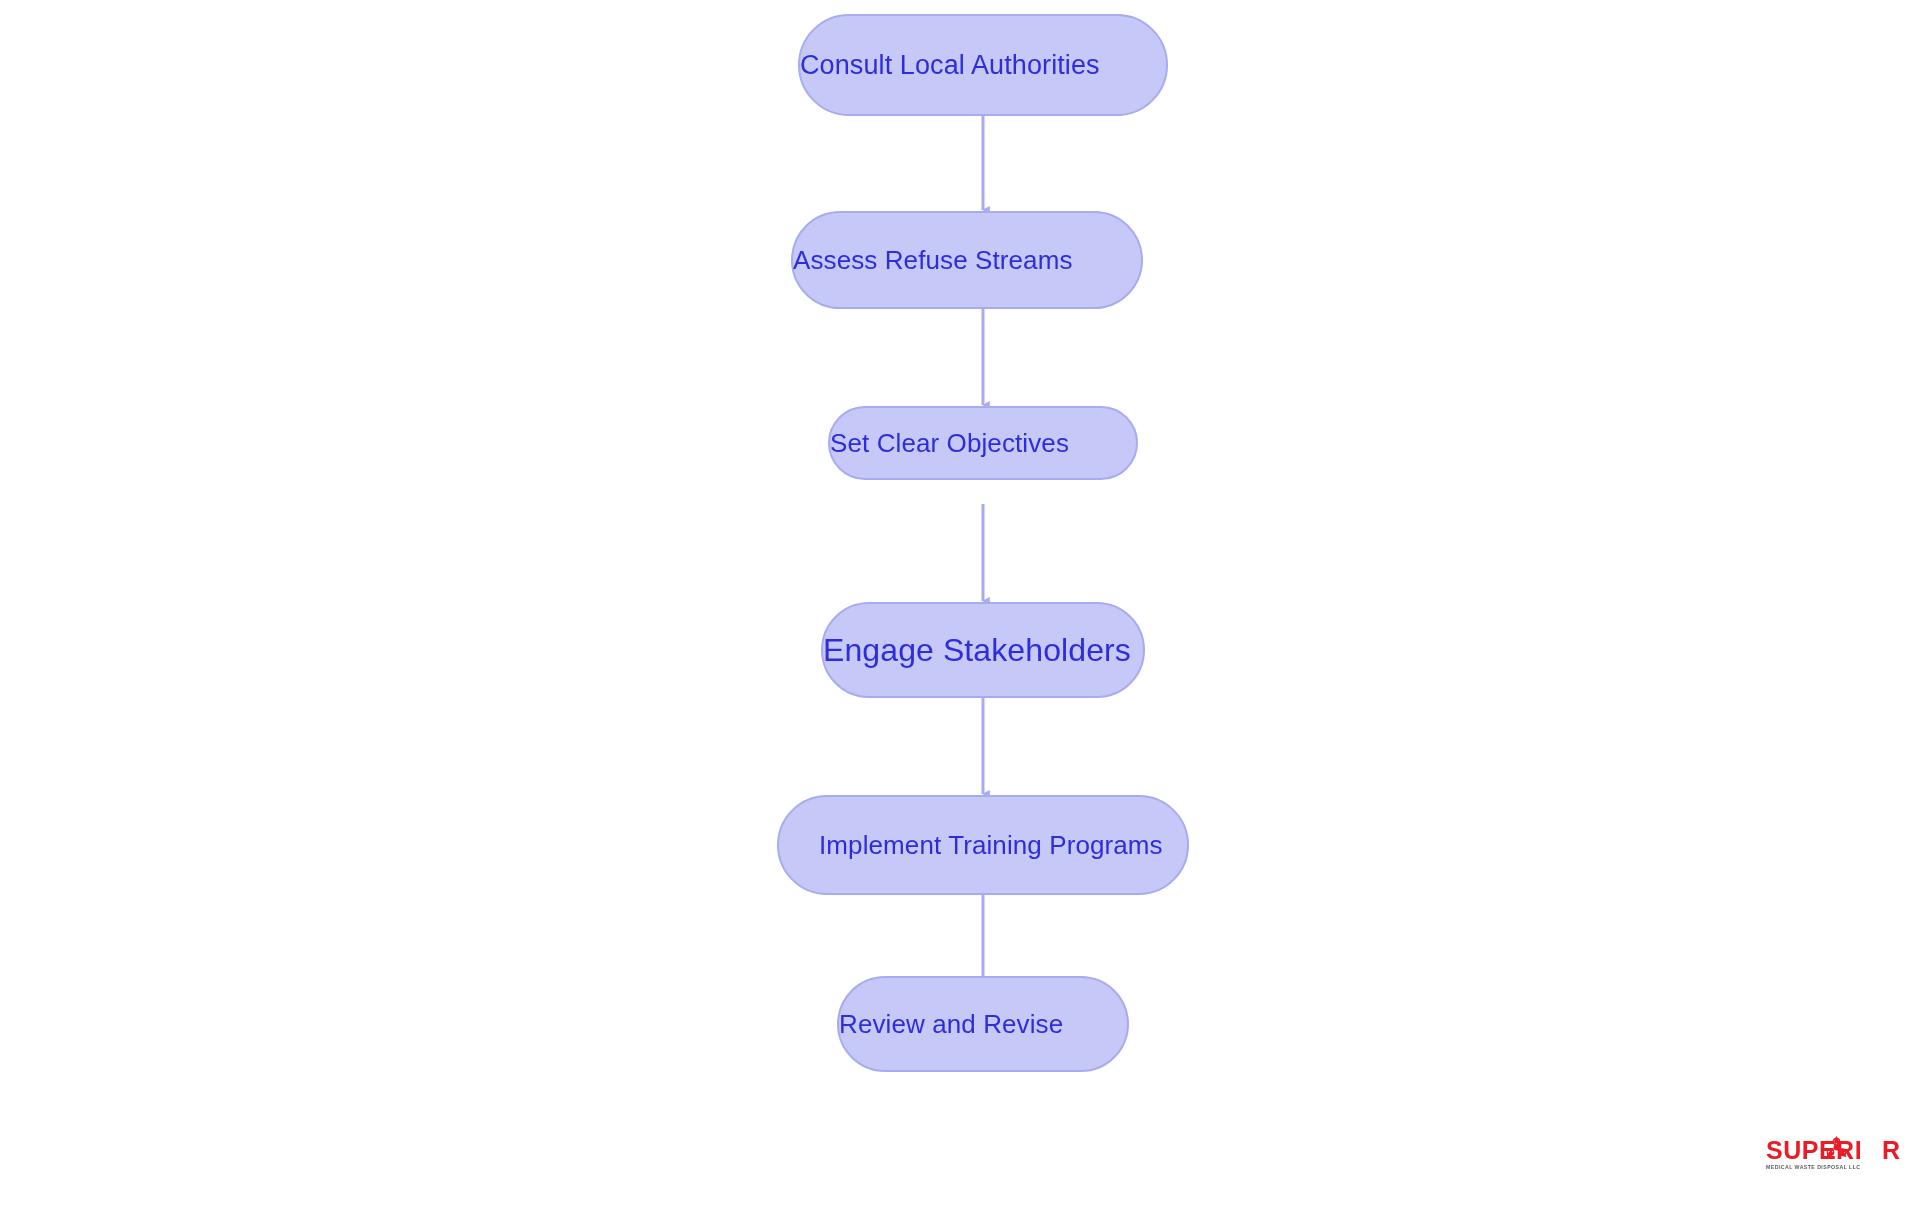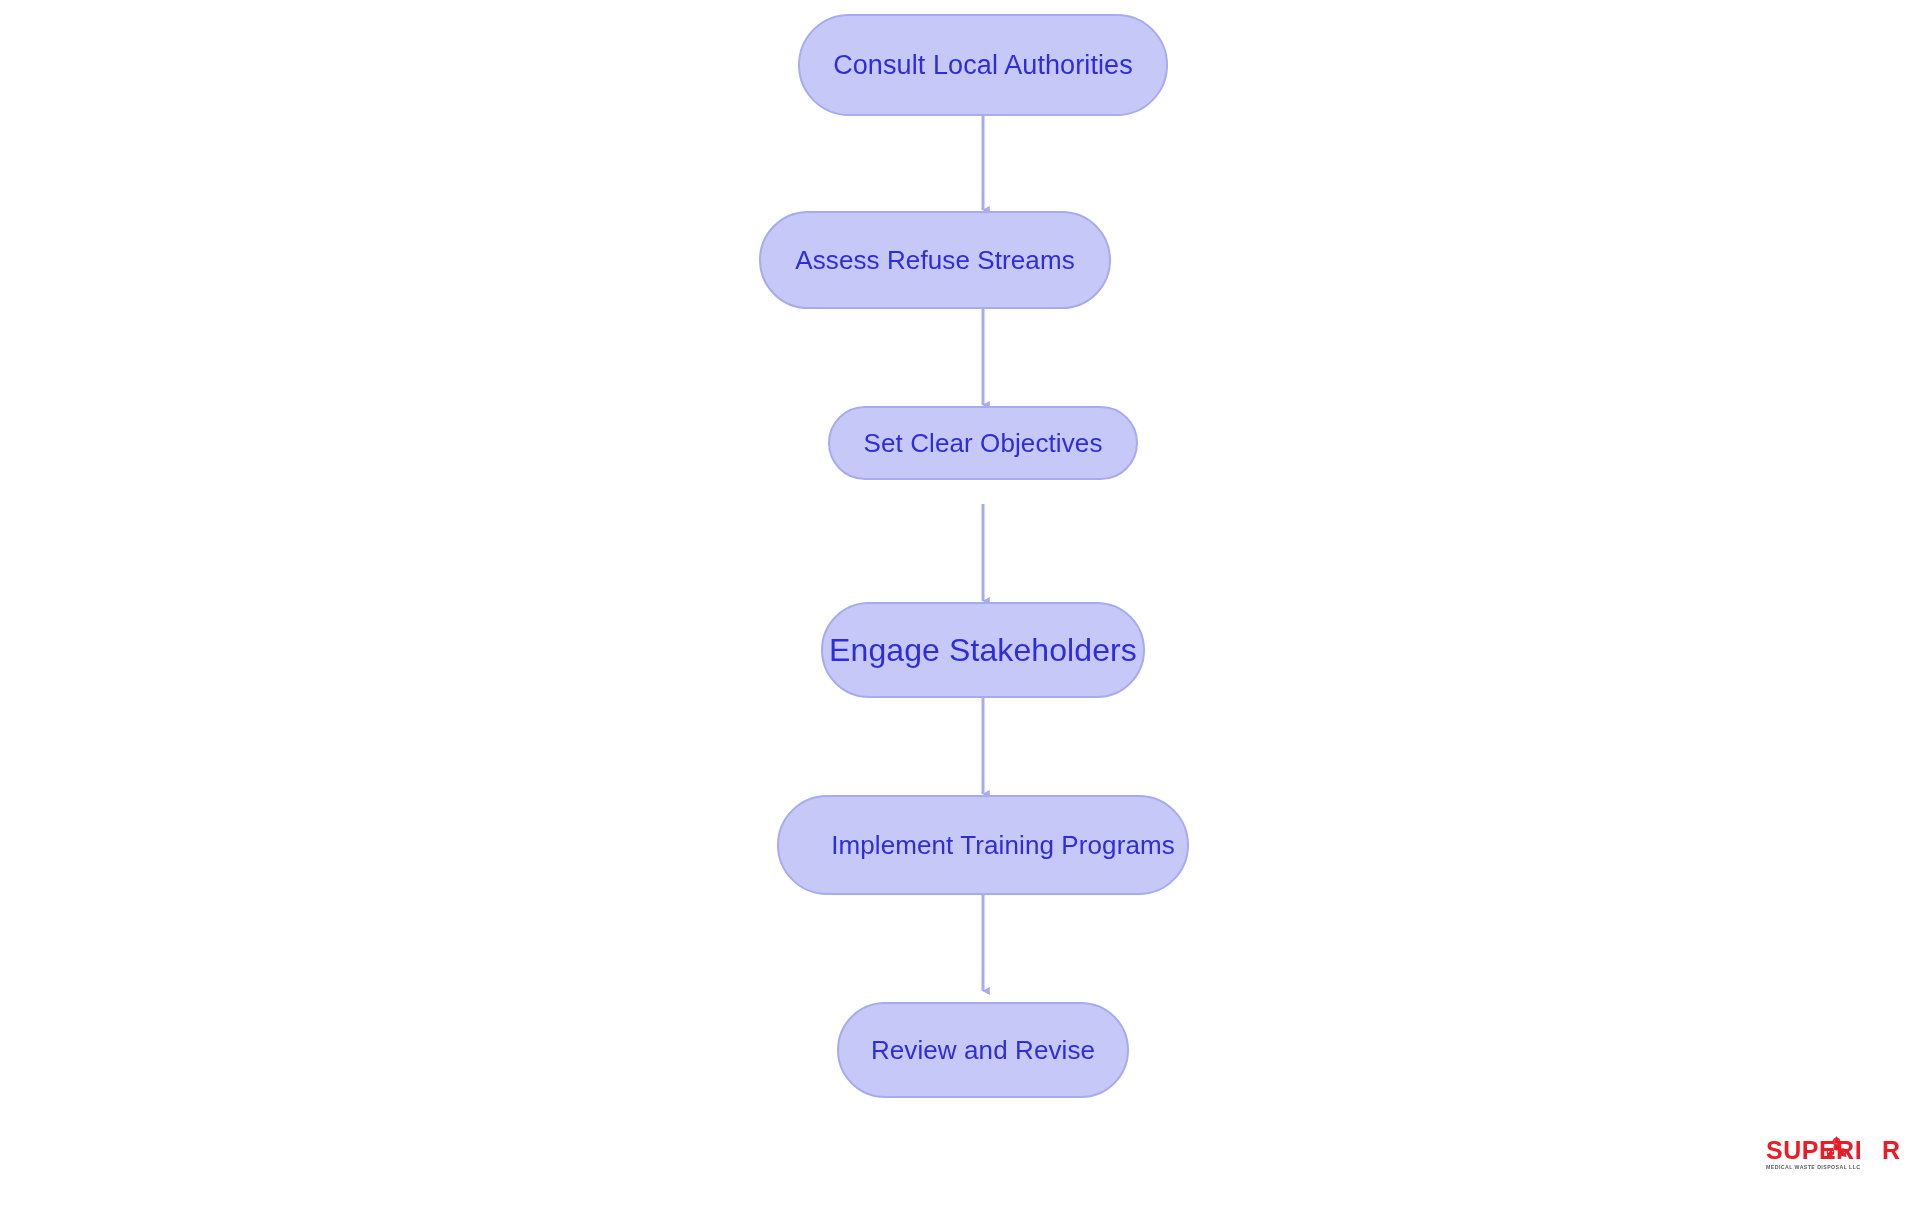--- a/index.html
+++ b/index.html
@@ -20,21 +20,20 @@
     inset: 0;
     width: 1920px;
     height: 1215px;
   }
 
   .flow-node {
     position: absolute;
     box-sizing: border-box;
     display: flex;
     align-items: center;
-    justify-content: center;
     background: #c6c8f8;
     border: 2px solid #a8abef;
     border-radius: 999px;
     transform: translateX(-50%);
   }
   .flow-node-label {
     color: #2d2ddb;
     font-family: "Liberation Sans", sans-serif;
     font-weight: 400;
     white-space: nowrap;
@@ -97,33 +96,33 @@
         <line x1="983" y1="504" x2="983" y2="601" stroke="#a8abf0" stroke-width="3" marker-end="url(#arrowhead)"></line>
         <line x1="983" y1="698" x2="983" y2="794" stroke="#a8abf0" stroke-width="3" marker-end="url(#arrowhead)"></line>
         <line x1="983" y1="895" x2="983" y2="991" stroke="#a8abf0" stroke-width="3" marker-end="url(#arrowhead)"></line>
       </g>
   </svg>
 
   <div id="node-layer">
       <div class="flow-node" style="left: 983px; top: 14px; width: 370px; height: 102px; background: rgb(198, 200, 248); border-color: rgb(168, 171, 239);">
         <span class="flow-node-label" style="font-size: 27px; color: rgb(45, 45, 219);">Consult Local Authorities</span>
       </div>
-      <div class="flow-node" style="left: 935px; top: 211px; width: 352px; height: 98px; background: rgb(198, 200, 248); border-color: rgb(168, 171, 239);">
+      <div class="flow-node" style="left: 967px; top: 211px; width: 352px; height: 98px; background: rgb(198, 200, 248); border-color: rgb(168, 171, 239);">
         <span class="flow-node-label" style="font-size: 26px; color: rgb(45, 45, 219);">Assess Refuse Streams</span>
       </div>
       <div class="flow-node" style="left: 983px; top: 406px; width: 310px; height: 74px; background: rgb(198, 200, 248); border-color: rgb(168, 171, 239);">
         <span class="flow-node-label" style="font-size: 26px; color: rgb(45, 45, 219);">Set Clear Objectives</span>
       </div>
       <div class="flow-node" style="left: 983px; top: 602px; width: 324px; height: 96px; background: rgb(198, 200, 248); border-color: rgb(168, 171, 239);">
         <span class="flow-node-label" style="font-size: 32px; color: rgb(45, 45, 219);">Engage Stakeholders</span>
       </div>
       <div class="flow-node" style="left: 983px; top: 795px; width: 412px; height: 100px; background: rgb(198, 200, 248); border-color: rgb(168, 171, 239);">
         <span class="flow-node-label" style="font-size: 26px; color: rgb(45, 45, 219); margin-left: 40px;">Implement Training Programs</span>
       </div>
-      <div class="flow-node" style="left: 983px; top: 1002px; width: 292px; height: 96px; background: rgb(198, 200, 248); border-color: rgb(168, 171, 239);">
+      <div class="flow-node" style="left: 983px; top: 976px; width: 292px; height: 96px; background: rgb(198, 200, 248); border-color: rgb(168, 171, 239);">
         <span class="flow-node-label" style="font-size: 26px; color: rgb(45, 45, 219);">Review and Revise</span>
       </div>
     </div>
 
 </div>
 
 <div id="brand-logo">
   <div id="brand-wordmark">
     <span>SUPERI</span><span class="masked-o">O</span><span>R</span>
     <svg id="brand-biohazard" viewBox="0 0 100 100" xmlns="http://www.w3.org/2000/svg">

